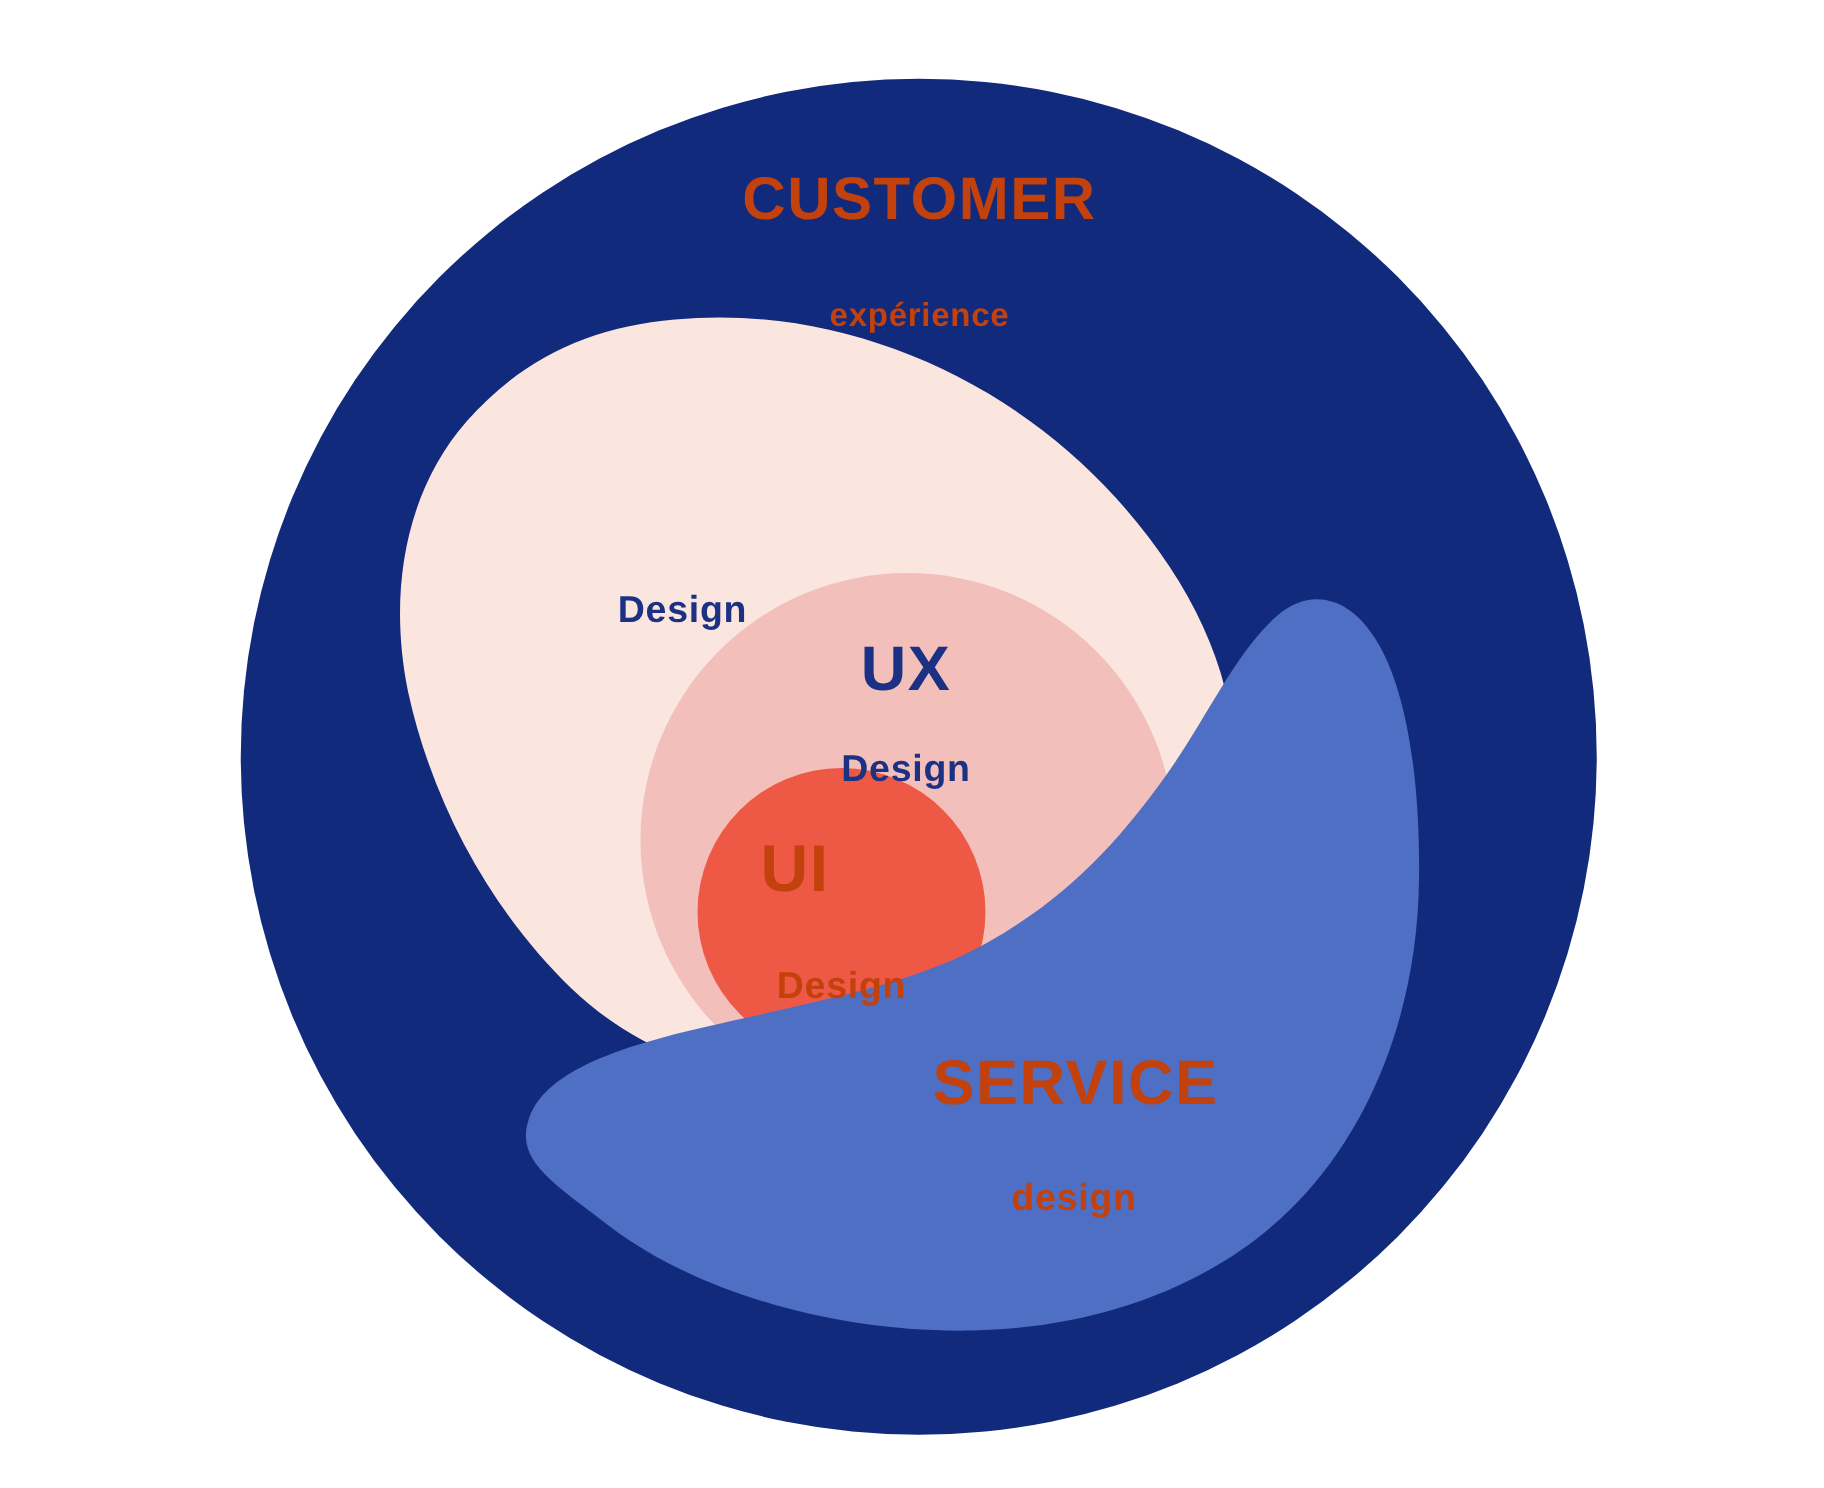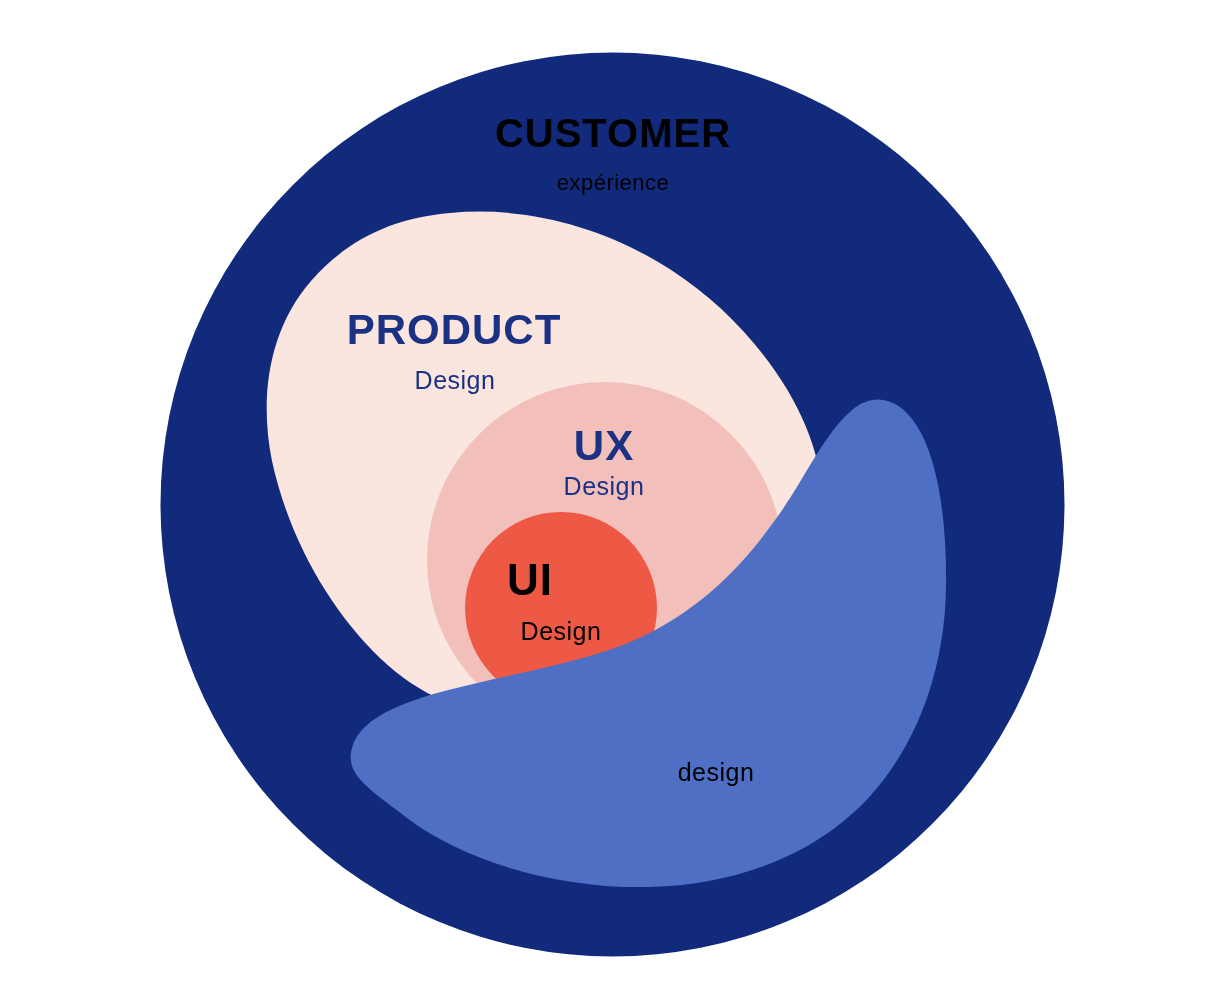--- a/index.html
+++ b/index.html
@@ -29,24 +29,25 @@
     white-space: nowrap;
     text-align: center;
     line-height: 1;
     user-select: none;
   }
   .heading {
     font-weight: 700;
     letter-spacing: 1px;
   }
   .sub {
-    font-weight: 400;
+    font-weight: 700;
     letter-spacing: 0.5px;
+    margin-top: 27px;
   }
-  .ink-white { color: #000000; }
+  .ink-white { color: #c2410c; }
   .ink-navy  { color: #1b3184; }
 
   
   .customer-label { left: 613px; top: 133px; font-size: 40px; }
   .customer-sub   { left: 613px; top: 183px; font-size: 22px; }
 
   
   .product-label  { left: 454px; top: 330px; font-size: 42px; }
   .product-sub    { left: 455px; top: 380px; font-size: 25px; }
 
@@ -96,24 +97,24 @@
              C 945 663, 921 739, 871 795
              C 819 853, 739 885, 649 887
              C 559 889, 465 862, 407 818
              C 371 790, 344 775, 352 748
              Z" fill="#4E6FC4"></path>
   </svg>
 
   <div class="label heading ink-white customer-label">CUSTOMER</div>
   <div class="label sub ink-white customer-sub">expérience</div>
 
-  <div class="label heading ink-navy product-label">PRODUCT</div>
   <div class="label sub ink-navy product-sub">Design</div>
 
   <div class="label heading ink-navy ux-label">UX</div>
   <div class="label sub ink-navy ux-sub">Design</div>
 
   <div class="label heading ink-white ui-label">UI</div>
   <div class="label sub ink-white ui-sub">Design</div>
 
+  <div class="label heading ink-white service-label">SERVICE</div>
   <div class="label sub ink-white service-sub">design</div>
 
 </div>
 
 </body></html>

